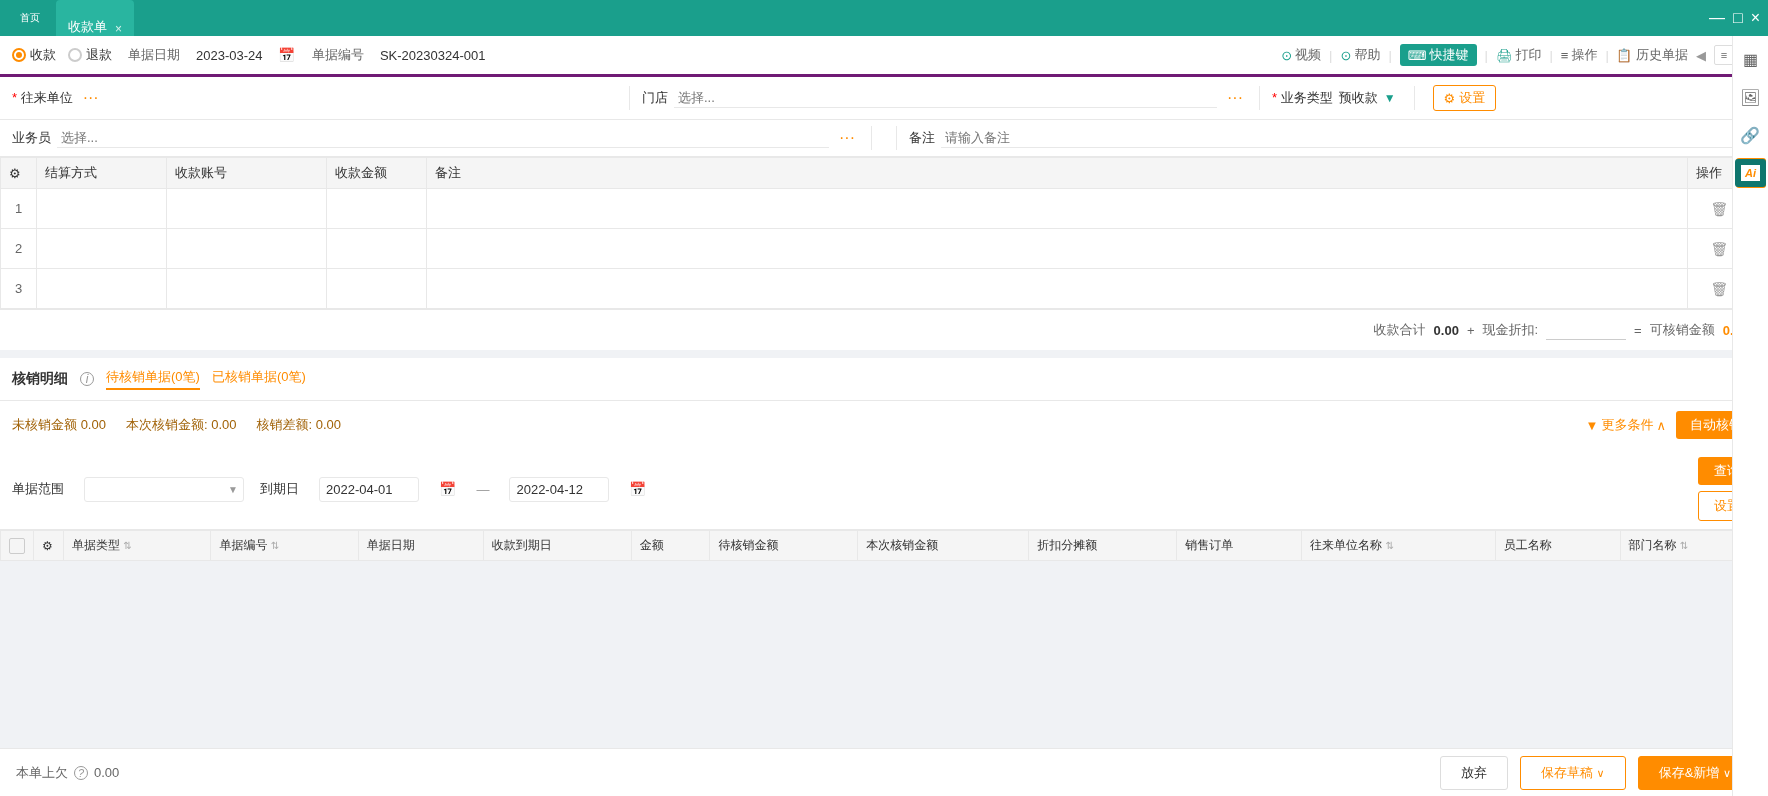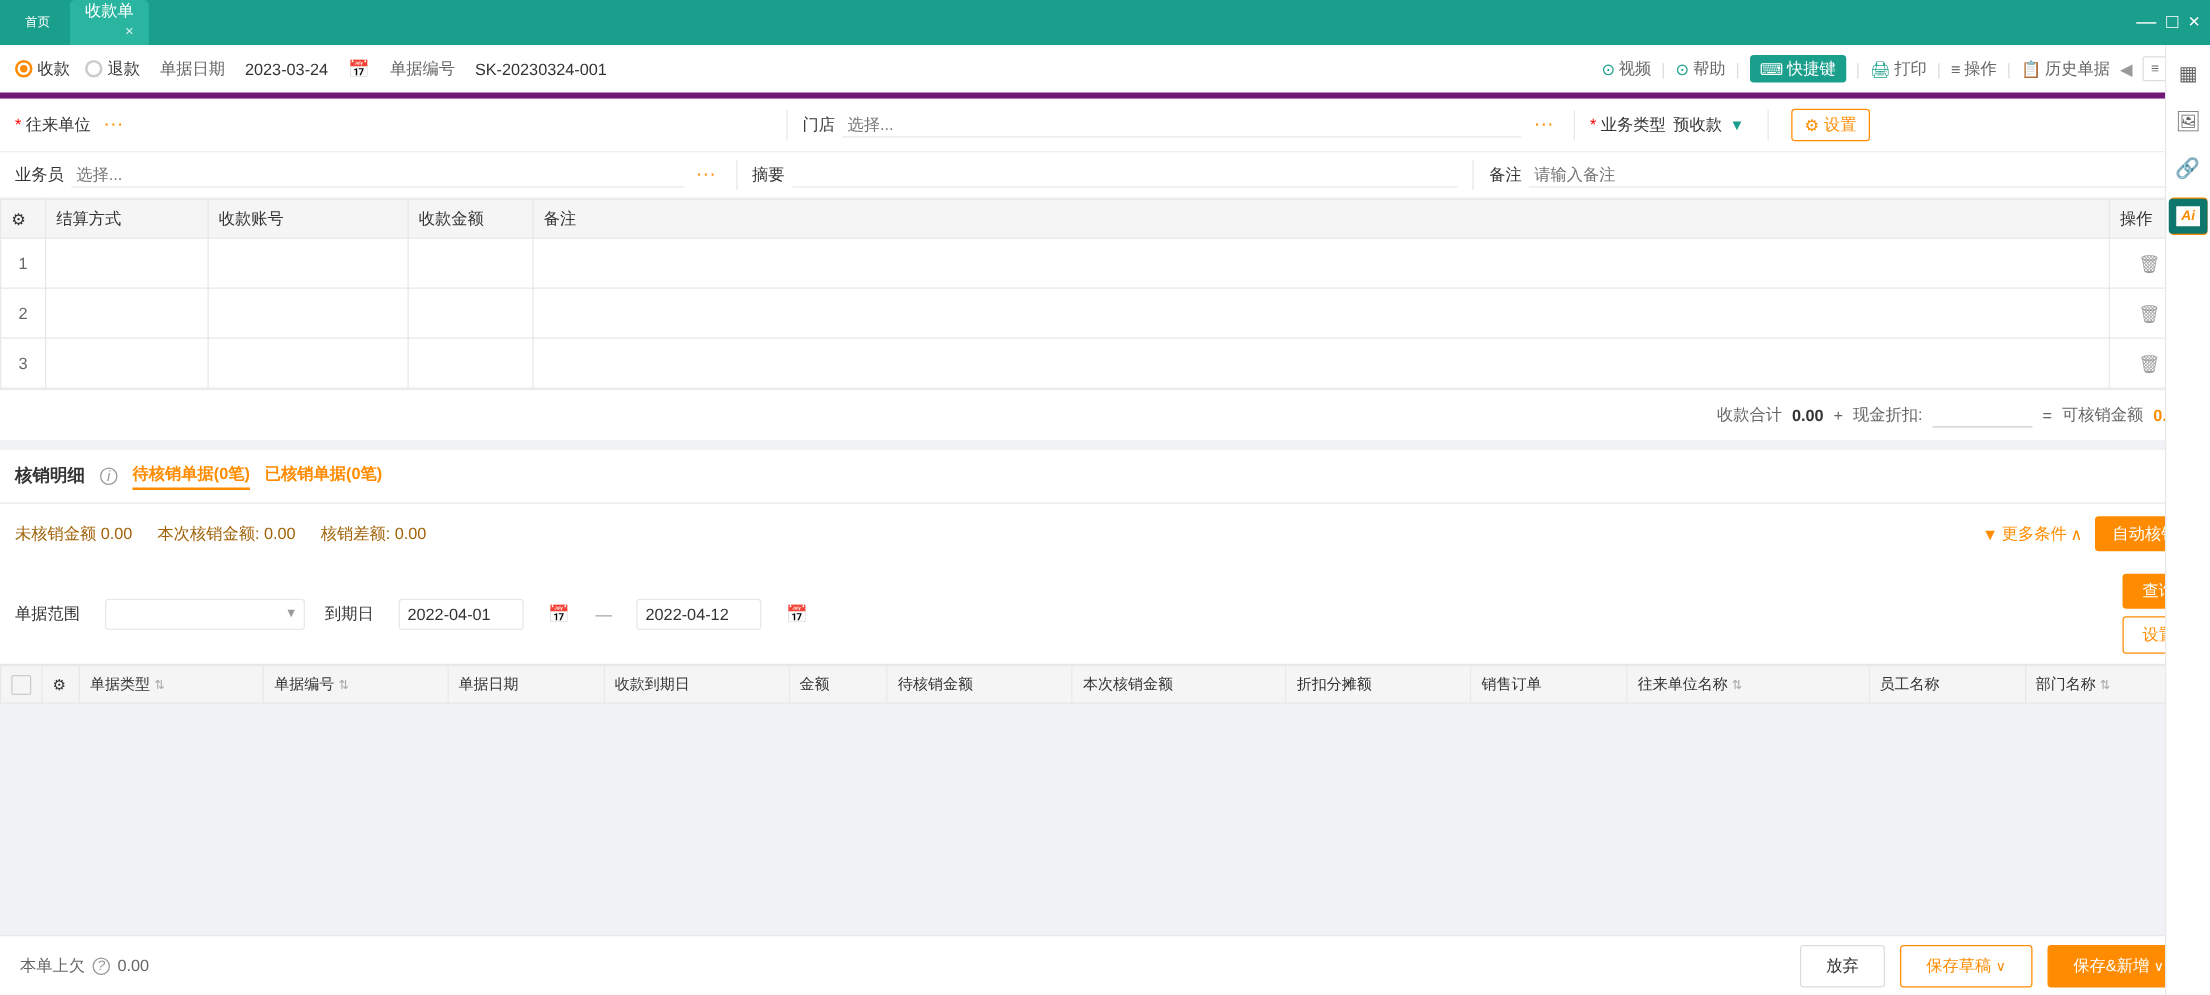--- a/index.html
+++ b/index.html
@@ -26,21 +26,20 @@
       background: #29b5a0;
       color: #fff;
       padding: 0 12px;
       height: 36px;
       display: flex;
       align-items: flex-end;
       font-size: 13px;
       cursor: pointer;
       border-radius: 4px 4px 0 0;
       margin-left: 4px;
-      flex-direction: column;
     }
     .top-nav .tab-item .close-x {
       margin-left: 8px;
       font-size: 12px;
       opacity: 0.8;
     }
     .nav-spacer { flex: 1; }
     .top-nav .win-controls {
       display: flex;
       gap: 8px;
@@ -63,21 +62,21 @@
       margin: 0;
       padding: 0;
     }
 
     
     .toolbar-row {
       display: flex;
       align-items: center;
       padding: 8px 12px;
       background: #fff;
-      border-bottom: 5px solid #701a75;
+      border-bottom: 3px solid #701a75;
       gap: 16px;
     }
     .radio-group {
       display: flex;
       gap: 12px;
       align-items: center;
     }
     .radio-item {
       display: flex;
       align-items: center;
@@ -316,21 +315,20 @@
       font-size: 14px;
       font-weight: bold;
       color: #333;
     }
     .verify-tab {
       color: #ff8c00;
       cursor: pointer;
       font-size: 13px;
       border-bottom: 2px solid transparent;
       padding-bottom: 2px;
-      font-weight: bold;
     }
     .verify-tab.active {
       border-bottom-color: #ff8c00;
     }
     .info-icon {
       color: #999;
       cursor: pointer;
       font-size: 12px;
       border: 1px solid #999;
       border-radius: 50%;
@@ -675,24 +673,20 @@
       </div>
     </div>
 
     <div class="fields-row2">
       <div class="field-group">
         <span class="field-label">业务员</span>
         <input class="field-input" type="text" placeholder="选择..." style="">
         <span class="more-btn">···</span>
       </div>
       <div class="field-divider"></div>
-      <div class="field-group">
-        <span class="field-label">摘要</span>
-        <input class="field-input" type="text" style="">
-      </div>
       <div class="field-divider"></div>
       <div class="field-group">
         <span class="field-label">备注</span>
         <input class="field-input" type="text" placeholder="请输入备注" style="">
       </div>
     </div>
 
     <table class="data-table">
       <thead>
         <tr>

